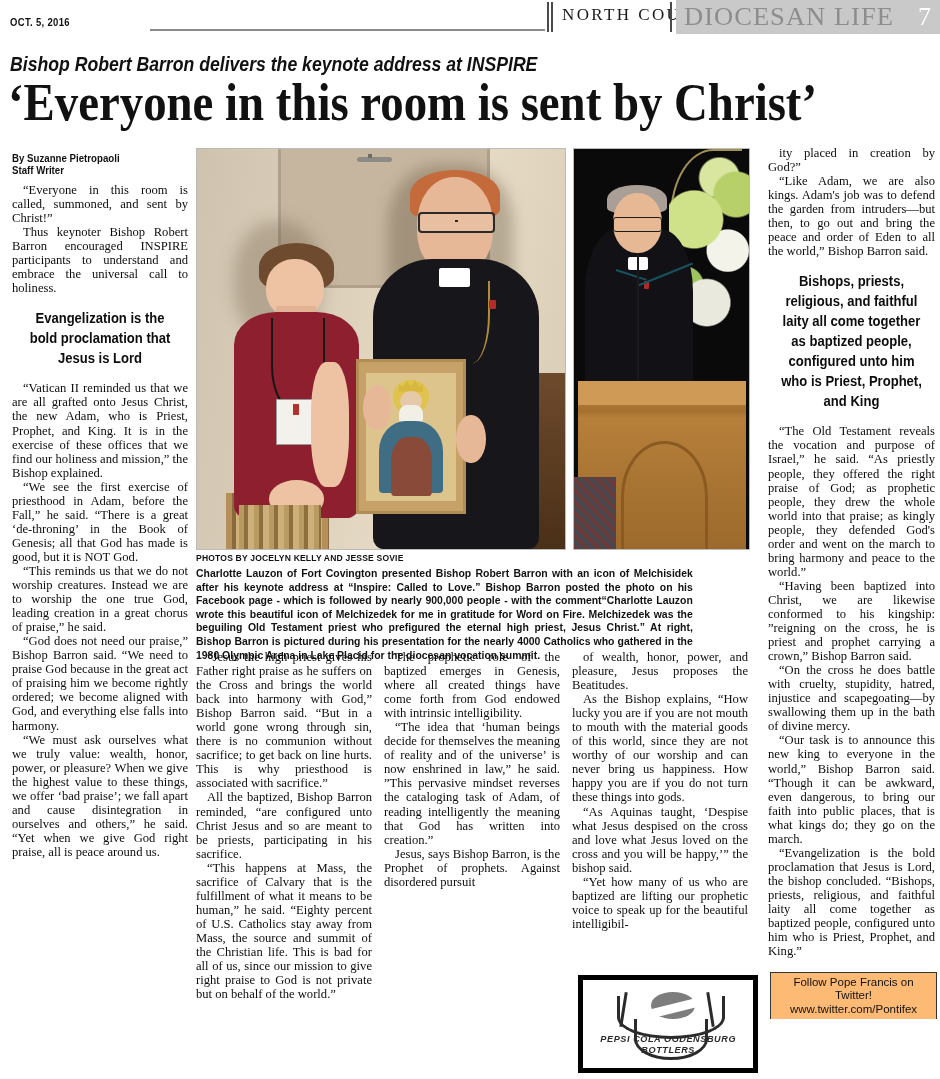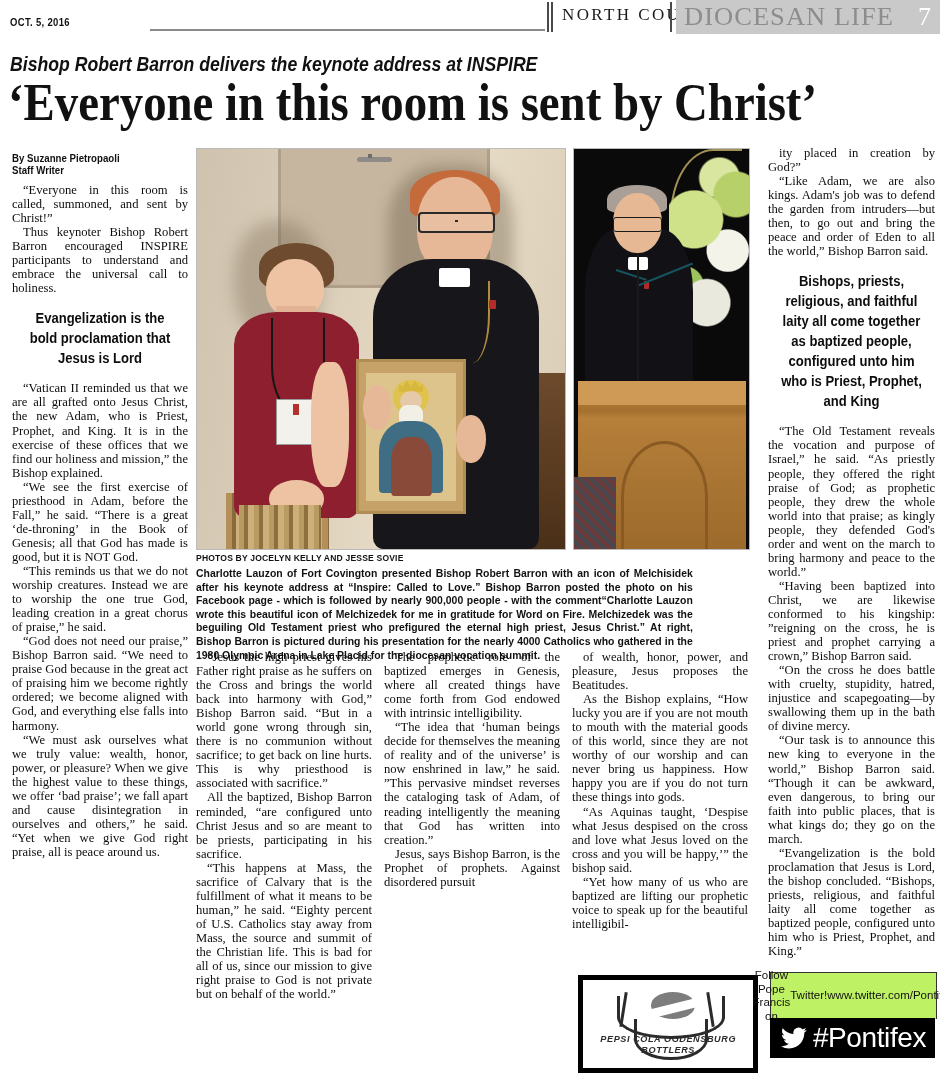--- a/index.html
+++ b/index.html
@@ -200,22 +200,22 @@
     font-family:"Liberation Sans", sans-serif;
     font-weight:bold;font-style:italic;font-size:9.6px;letter-spacing:.6px;
     color:#2b2b2b;transform:scaleX(.95);
   }
 
   .ad-pontifex{
     position:absolute;left:770px;top:972px;width:165px;height:92px;
   }
   .pf-top{
     position:absolute;left:0;top:0;width:100%;height:46px;
-    border:1px solid #333;border-bottom:none;background:#bef264;
-    display:flex;align-items:center;justify-content:center;
+    border:1px solid #333;border-bottom:none;background:#fdba74;
+    display:flex;flex-direction:column;align-items:center;justify-content:center;
     font-family:"Liberation Sans", sans-serif;
     font-size:11.5px;line-height:13.5px;text-align:center;color:#111;
   }
   .pf-bottom{
     position:absolute;left:0;top:46px;width:100%;height:40px;
     background:#000;display:flex;align-items:center;justify-content:center;gap:4px;
   }
   .pf-bird{width:30px;height:26px;display:block;}
   .pf-tag{
     font-family:"Liberation Sans", sans-serif;
@@ -366,21 +366,15 @@
     </div>
     <div class="pepsi-text">PEPSI COLA OGDENSBURG BOTTLERS</div>
   </div>
 
   <div class="ad-pontifex">
     <div class="pf-top">
       <div>Follow Pope Francis on</div>
       <div>Twitter!</div>
       <div>www.twitter.com/Pontifex</div>
     </div>
-    <div class="pf-bottom">
-      <svg class="pf-bird" viewBox="0 0 24 24" aria-hidden="true">
-        <path fill="#ffffff" d="M23.6 4.6c-.9.4-1.8.7-2.8.8 1-.6 1.8-1.6 2.1-2.7-.9.6-2 1-3.1 1.2a4.9 4.9 0 0 0-8.3 4.5A13.9 13.9 0 0 1 1.6 3.1a4.9 4.9 0 0 0 1.5 6.5c-.8 0-1.5-.2-2.2-.6 0 2.4 1.7 4.4 3.9 4.8-.6.2-1.3.2-2 .1a4.9 4.9 0 0 0 4.6 3.4A9.9 9.9 0 0 1 0 19.5a14 14 0 0 0 7.5 2.2c9 0 14-7.5 14-14v-.6c1-.7 1.8-1.6 2.1-2.5z"></path>
-      </svg>
-      <span class="pf-tag">#Pontifex</span>
-    </div>
   </div>
 
 </div>
 
 </body></html>

